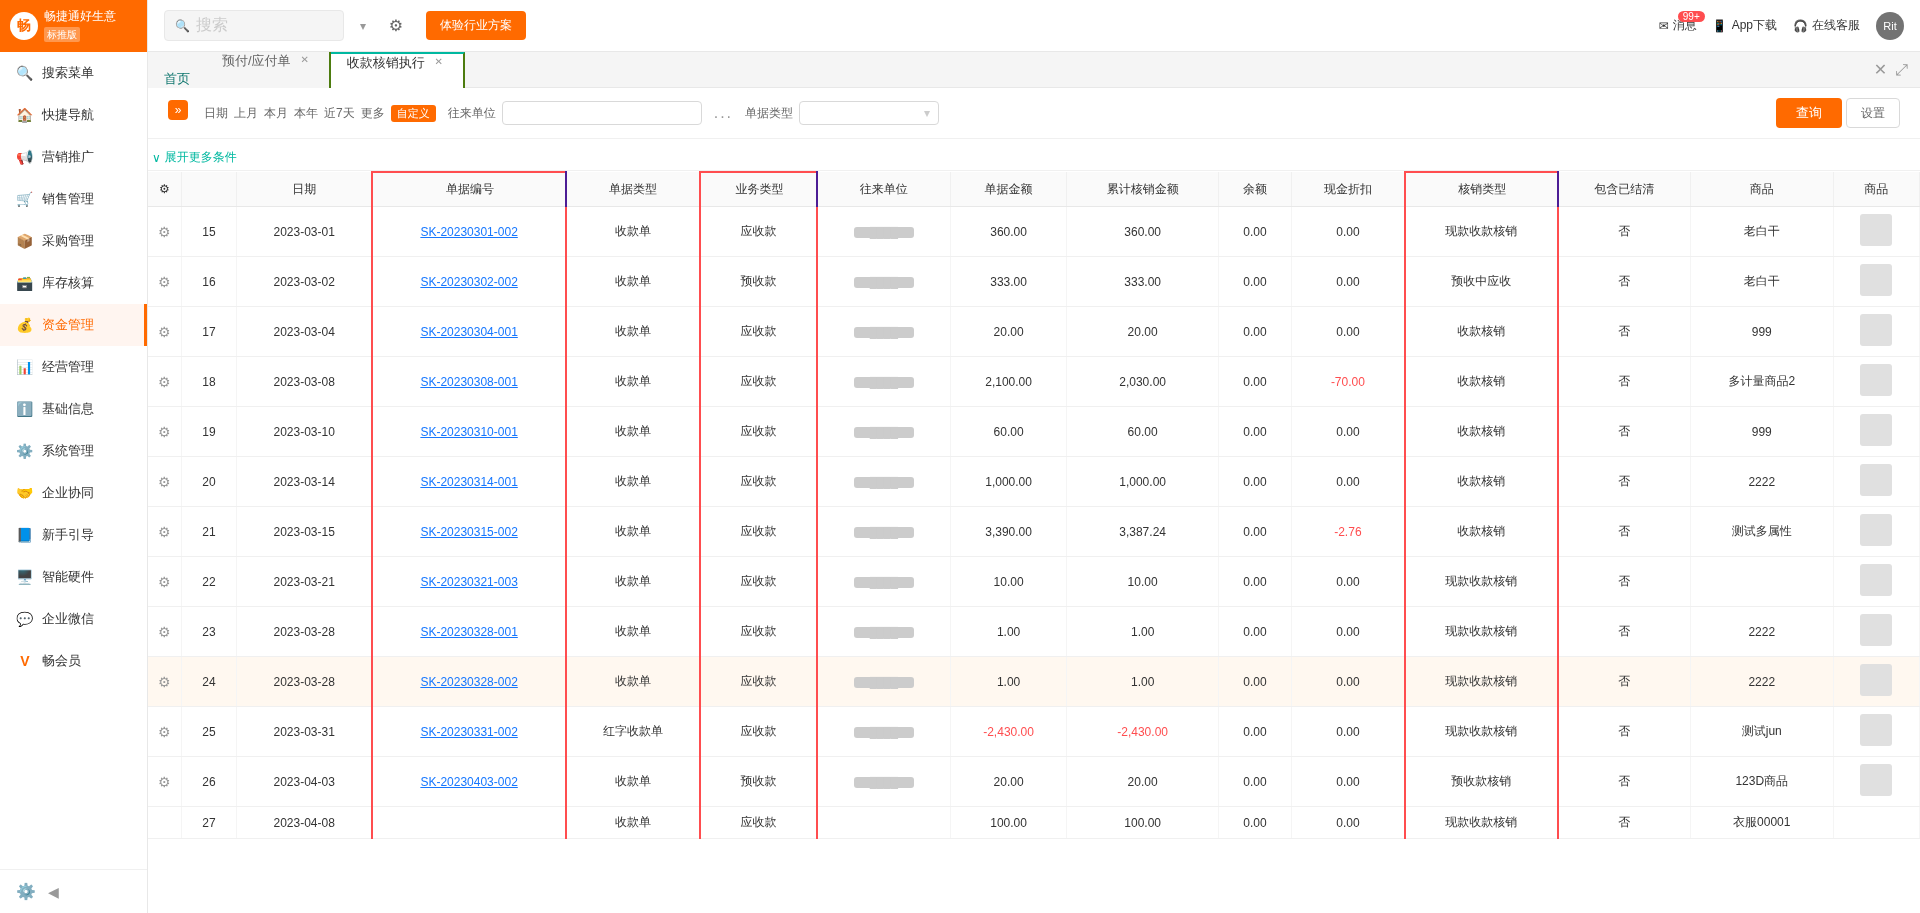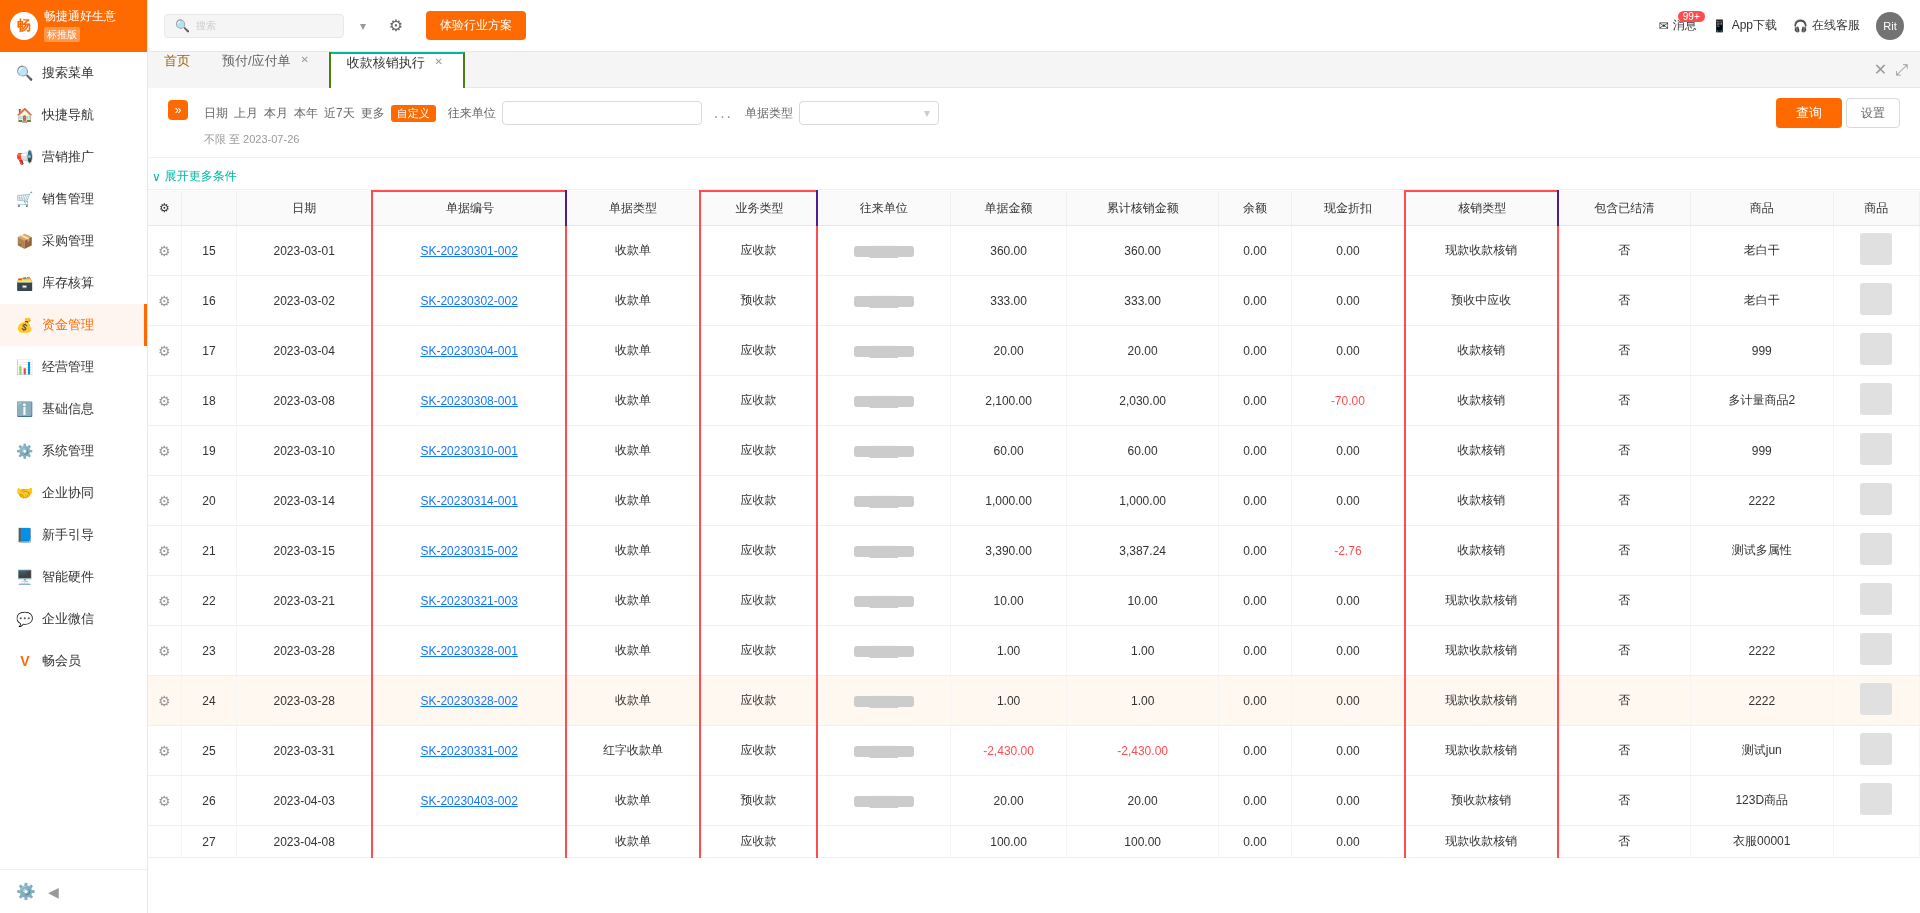--- a/index.html
+++ b/index.html
@@ -29,21 +29,21 @@
     .topbar-right { margin-left: auto; display: flex; align-items: center; gap: 16px; }
     .topbar-right-item { display: flex; align-items: center; gap: 4px; color: #333; font-size: 12px; cursor: pointer; position: relative; }
     .badge-red { background: #ff4d4f; color: #fff; border-radius: 10px; padding: 0 5px; font-size: 10px; position: absolute; top: -6px; right: -8px; }
     .topbar-user { width: 28px; height: 28px; background: #737373; border-radius: 50%; display: flex; align-items: center; justify-content: center; color: #fff; font-size: 11px; }
 
     
     .tabbar { background: #f5f5f5; display: flex; align-items: center; border-bottom: 1px solid #e8e8e8; height: 36px; padding: 0 0 0 0; }
     .tab { display: flex; gap: 6px; padding: 0 16px; height: 36px; cursor: pointer; font-size: 13px; color: #666; border-right: 2px solid #4d7c0f; background: #f5f5f5; }
     .tab.active { background: #fff; color: #333; border-top: 2px solid #00b8a0; }
     .tab-close { width: 16px; height: 16px; display: flex; align-items: center; justify-content: center; border-radius: 50%; color: #999; font-size: 10px; }
-    .tab-home { padding: 0 16px; height: 36px; display: flex; align-items: flex-start; color: #a16207; font-size: 13px; cursor: pointer; background: #f5f5f5; }
+    .tab-home { padding: 0 16px; height: 36px; display: flex; align-items: flex-end; color: #0f766e; font-size: 13px; cursor: pointer; background: #f5f5f5; }
     .tabbar-right { margin-left: auto; display: flex; align-items: center; gap: 8px; padding-right: 12px; color: #999; font-size: 16px; cursor: pointer; }
 
     
     .content { flex: 1; overflow: hidden; display: flex; flex-direction: column; padding: 0; background: #fff; }
     .page-header { padding: 12px 20px 8px; display: flex; align-items: center; justify-content: space-between; border-bottom: 1px solid #f0f0f0; }
     .page-title { font-size: 16px; font-weight: bold; color: #333; }
     .page-actions { display: flex; gap: 8px; }
     .btn-outline { border: 1px solid #d9d9d9; background: #fff; color: #666; border-radius: 4px; padding: 4px 12px; cursor: pointer; font-size: 12px; display: flex; align-items: center; gap: 4px; }
     .filter-row { display: flex; align-items: center; gap: 12px; flex-wrap: wrap; }
     .filter-item { display: flex; align-items: center; gap: 6px; }
@@ -164,21 +164,21 @@
     <span style="cursor:pointer;color:#999;font-size:16px;">⚙️</span>
     <span style="cursor:pointer;color:#999;font-size:14px;">◀</span>
   </div>
 </div>
 
 <div class="main">
 
   <div class="topbar">
     <div class="topbar-search">
       <span style="color:#ccc;">🔍</span>
-      <span style="color:#ccc;font-size:10px;">搜索</span>
+      <span style="color:#ccc;font-size:16px;">搜索</span>
     </div>
     <span class="topbar-chevron">▾</span>
     <div class="topbar-gear">⚙</div>
     <button class="topbar-btn-orange">体验行业方案</button>
     <div class="topbar-right">
       <div class="topbar-right-item">
         <span>✉</span>
         <span>消息</span>
         <span class="badge-red">99+</span>
       </div>
@@ -242,23 +242,20 @@
             <div class="filter-select">
               <span style="color:#ccc;"></span>
               <span>▾</span>
             </div>
           </div>
           <div style="margin-left:auto;display:flex;flex-direction:row;gap:4px;">
             <button class="btn-query">查询</button>
             <button class="btn-setting">设置</button>
           </div>
         </div>
-        <div style="margin-top:4px;">
-          <span class="filter-date-sub">不限 至 2023-07-26</span>
-        </div>
       </div>
     </div>
 
     <div class="expand-row">
       <span class="expand-btn">
         <span>∨</span>
         <span>展开更多条件</span>
       </span>
     </div>
 

